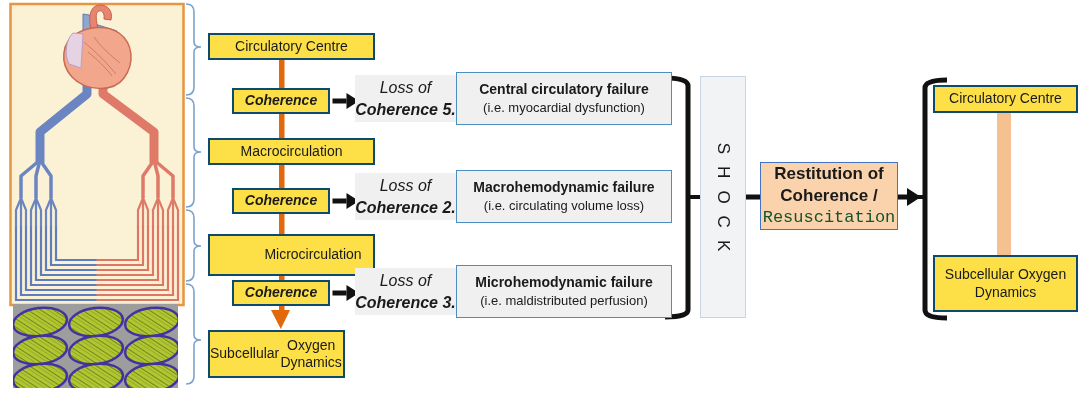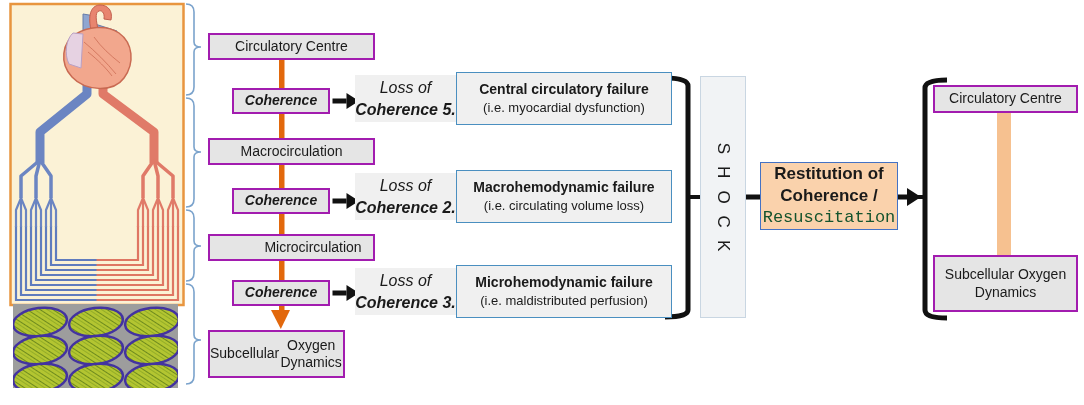--- a/index.html
+++ b/index.html
@@ -1,20 +1,20 @@
 <!DOCTYPE html>
 <html><head>
 <meta charset="utf-8">
 <style>
   html,body{margin:0;padding:0;background:#fff;}
   .stage{position:relative;width:1084px;height:405px;background:#fff;
          font-family:"Liberation Sans",sans-serif;color:#1a1a1a;overflow:hidden;}
   .stage svg{position:absolute;left:0;top:0;}
   .abs{position:absolute;box-sizing:border-box;}
-  .box{background:#e5e5e5;border:2px solid #a21caf;display:flex;align-items:center;
+  .box{background:#fde047;border:2px solid #0c4a6e;display:flex;align-items:center;
        justify-content:center;text-align:center;font-size:14px;line-height:1.25;}
   .coh{font-weight:bold;font-style:italic;}
   .loss-row{position:absolute;width:317px;height:53px;}
   .loss-bg{position:absolute;left:0;top:3px;bottom:3px;width:110px;background:#F0F0F0;}
   .loss-prefix{position:absolute;left:0;top:3px;bottom:3px;width:101px;display:flex;
                flex-direction:column;align-items:center;justify-content:center;
                font-size:16px;font-style:italic;line-height:1.35;}
   .loss-prefix .b{font-weight:bold;}
   .loss-main{position:absolute;left:101px;top:0;bottom:0;right:0;background:#F0F0F0;
              border:1px solid #4A8FC0;display:flex;flex-direction:column;align-items:center;
@@ -167,21 +167,21 @@
   </div>
   <div class="abs box coh" style="left:232px;top:88px;width:98px;height:26px;">
     <span>Coherence</span>
   </div>
   <div class="abs box" style="left:208px;top:138px;width:167px;height:27px;">
     <span>Macrocirculation</span>
   </div>
   <div class="abs box coh" style="left:232px;top:188px;width:98px;height:26px;">
     <span>Coherence</span>
   </div>
-  <div class="abs box" style="left:208px;top:234px;width:167px;height:27px;padding-left:43px;">
+  <div class="abs box" style="left:208px;top:234px;width:167px;height:42px;padding-left:43px;">
     <span>Microcirculation</span>
   </div>
   <div class="abs box coh" style="left:232px;top:280px;width:98px;height:26px;">
     <span>Coherence</span>
   </div>
   <div class="abs box" style="left:208px;top:330px;width:137px;height:48px;">
     <span>Subcellular</span>
     <span>Oxygen Dynamics</span>
   </div>
 

